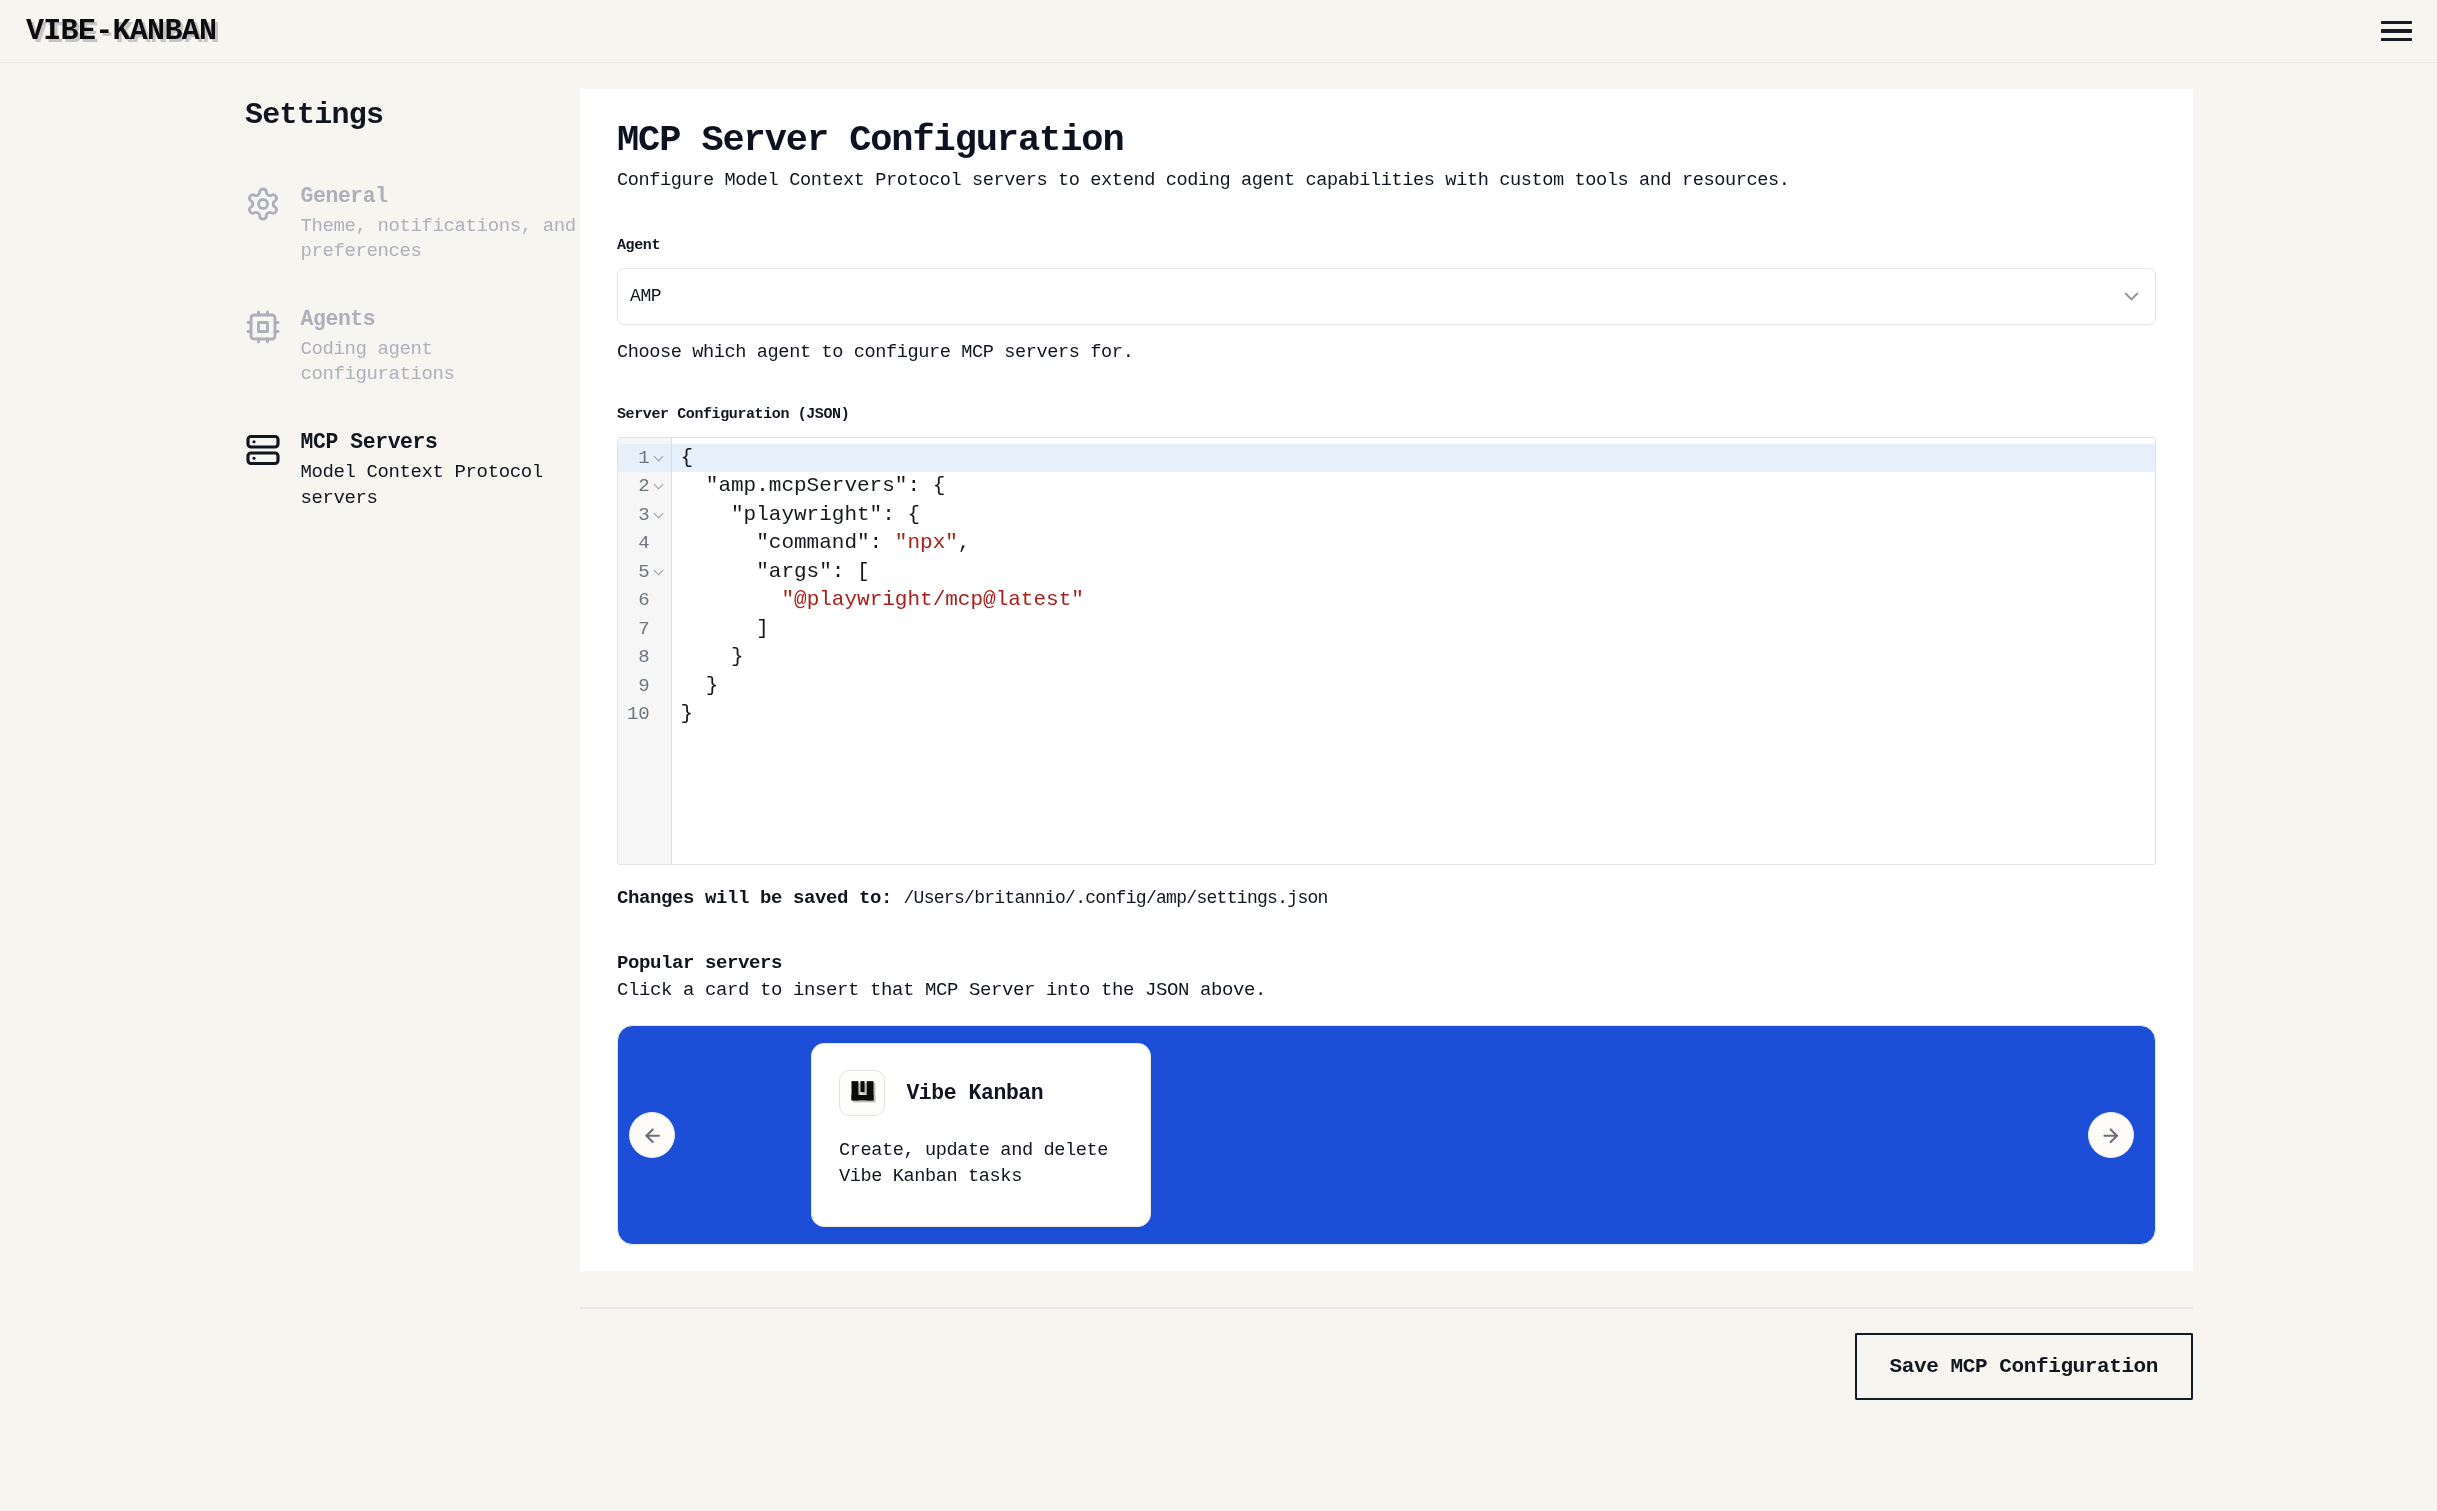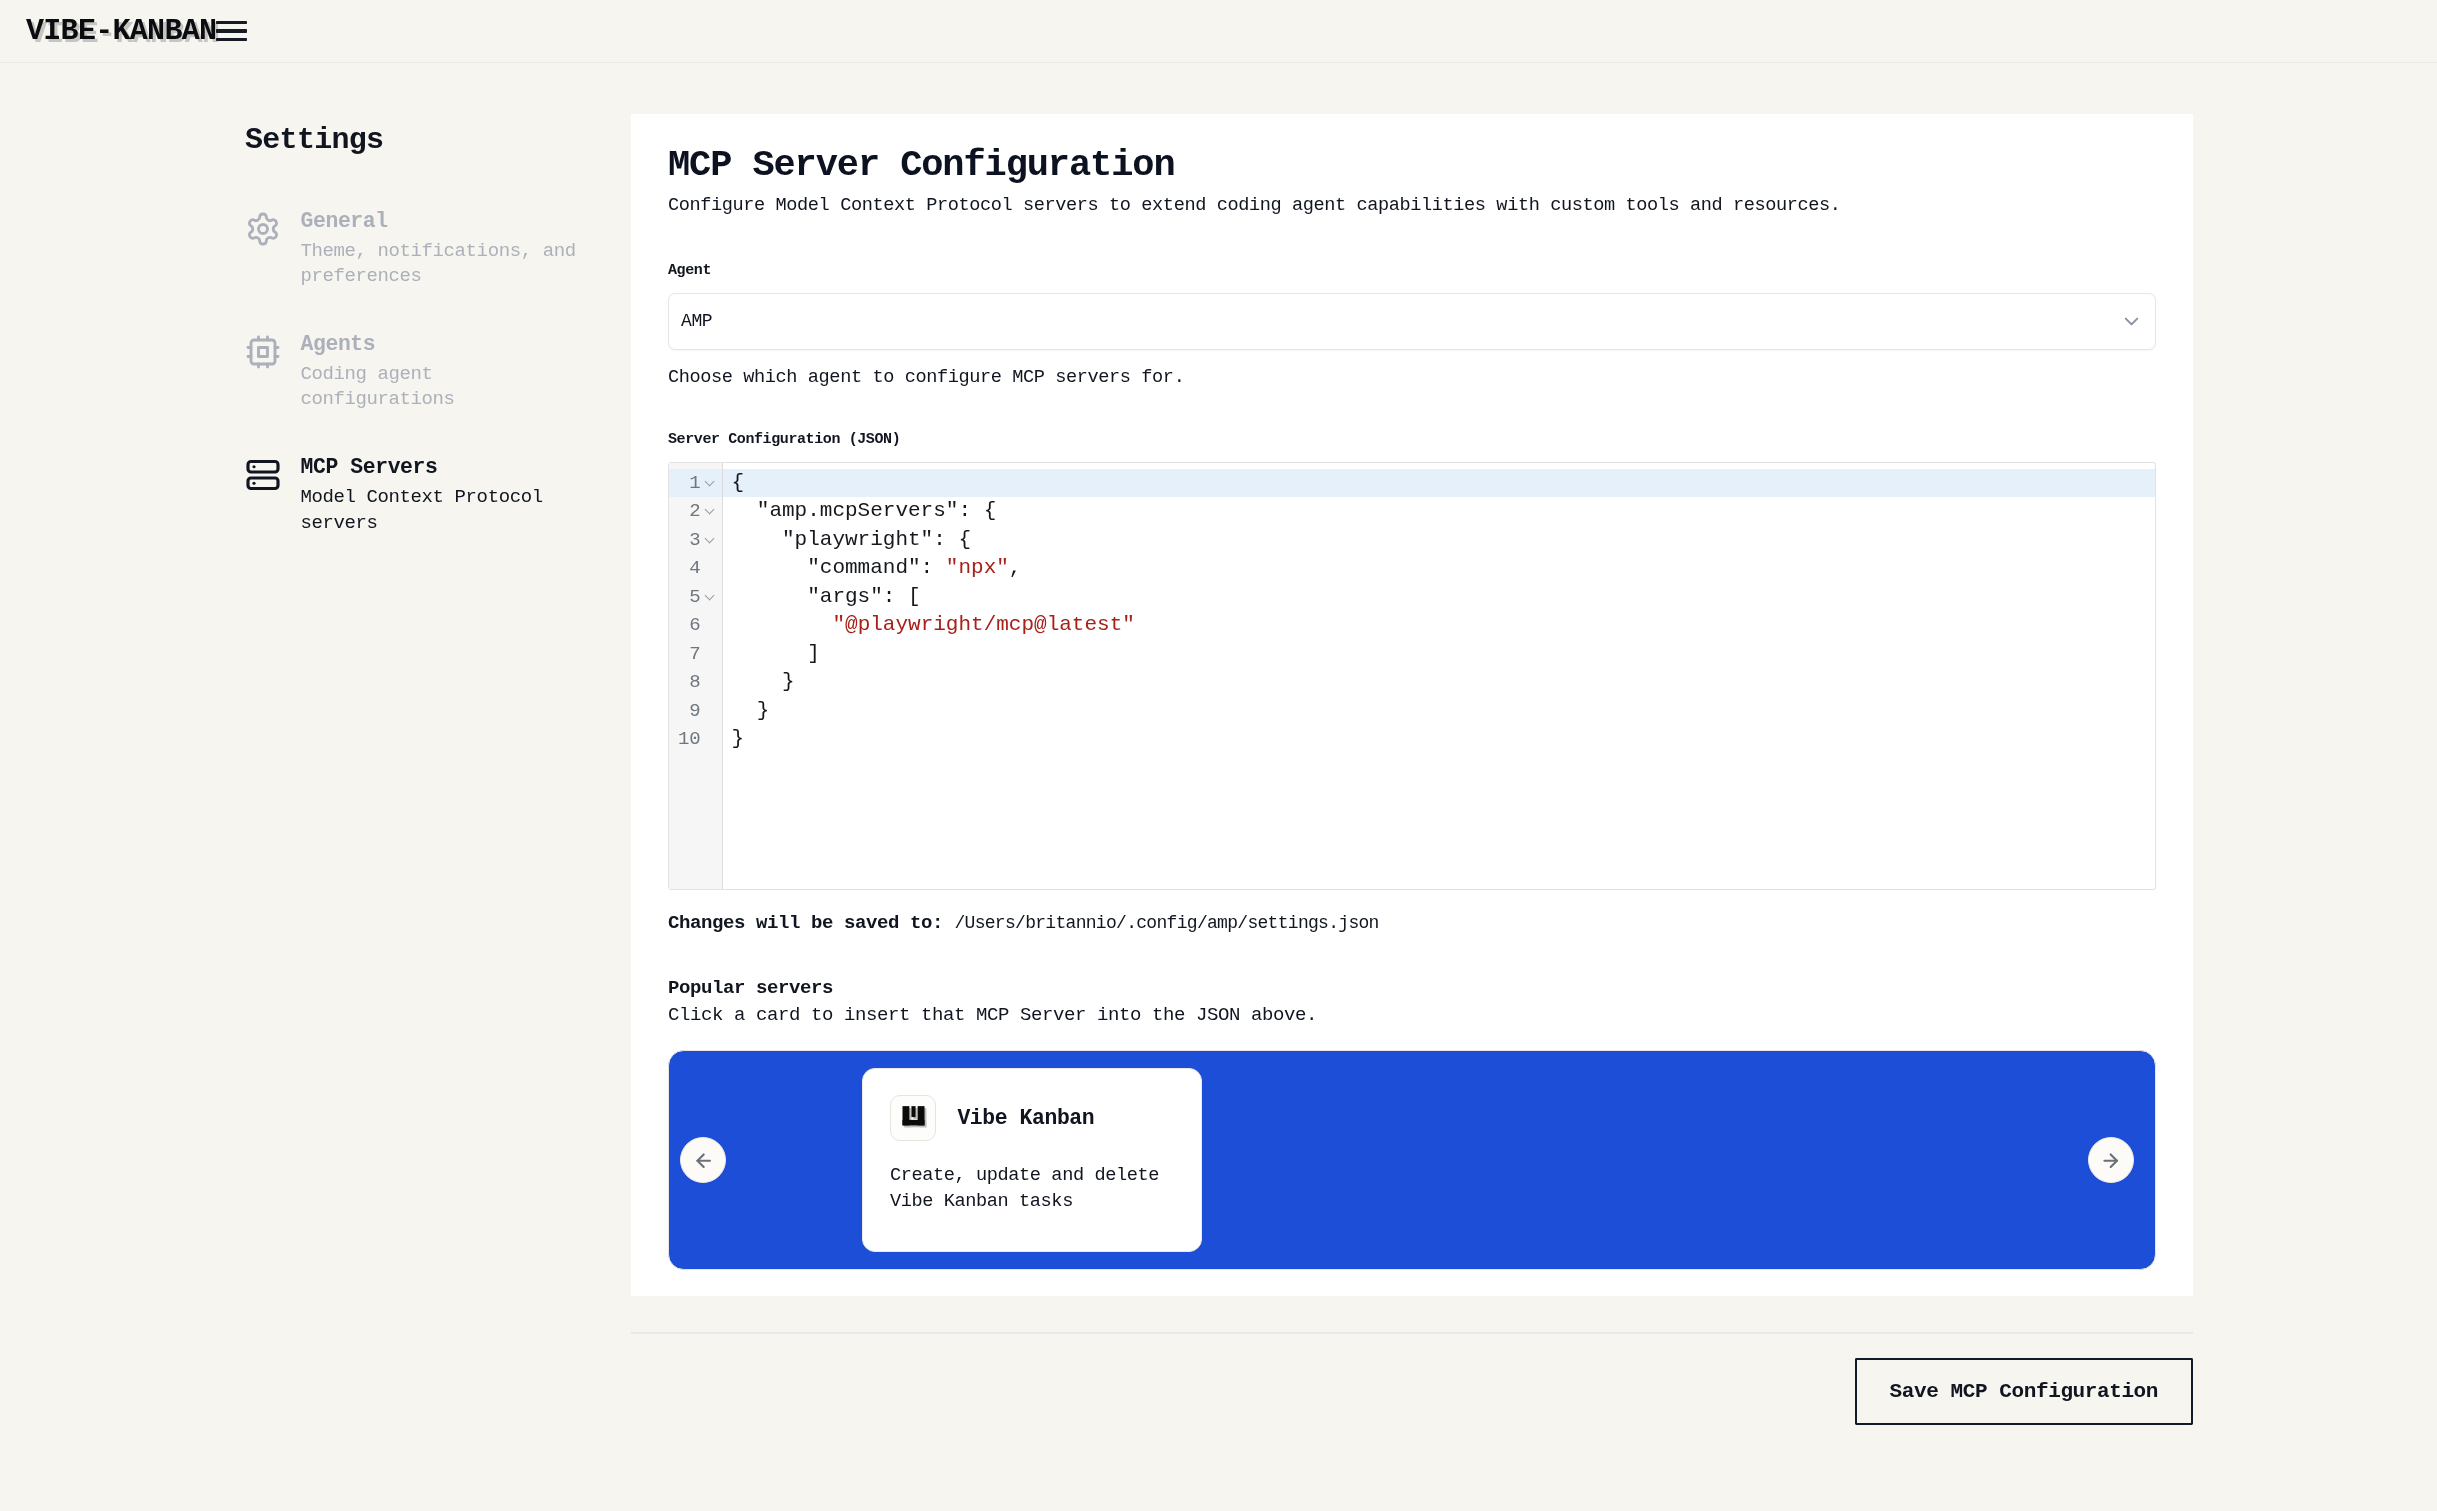--- a/index.html
+++ b/index.html
@@ -6,32 +6,32 @@
   html,body { width:2438px; height:1511px; overflow:hidden; }
   body {
     background:#f7f5f0;
     color:#10151f;
     font-family:"Liberation Mono", monospace;
     letter-spacing:-0.4px;
   }
 
   
   .topbar {
-    height:63px; display:flex; align-items:center; 
+    height:63px; display:flex; align-items:center; justify-content:space-between;
     padding:0 26px; border-bottom:1.4px solid #eceae4; background:#f7f5f0;
   }
   .logo {
     font-size:30px; font-weight:700; letter-spacing:-0.7px; color:#0b0c0f;
     text-shadow:2.9px 2.9px 0 #c6c5c1;
   }
   .hamburger { width:31px; height:28.5px; display:flex; flex-direction:column; justify-content:center; gap:5px; cursor:pointer; }
   .hamburger i { display:block; height:3.6px; background:#161a24; border-radius:0.7px; }
 
   
-  .wrap { width:1948px; margin:51px auto 0; display:flex; gap:51px; }
+  .wrap { width:1948px; margin:26px auto 0; display:flex; }
 
   
   .sidebar { width:335px; flex:none; padding-top:8.6px; }
   .sidebar h2 { font-size:30px; font-weight:700; letter-spacing:-0.7px; margin-bottom:53px; }
   .side-item { display:flex; gap:18.6px; margin-bottom:43px; cursor:pointer; }
   .side-icon { width:37px; flex:none; padding-top:1.4px; }
   .side-icon svg { width:36px; height:36px; }
   .side-item .side-label { font-size:21.4px; font-weight:700; line-height:1.1; }
   .side-item .side-desc { font-size:19px; line-height:1.34; margin-top:5.7px; max-width:285px; }
   .side-item.inactive .side-label, .side-item.inactive .side-desc, .side-item.inactive .side-icon { color:#abb0ba; }

